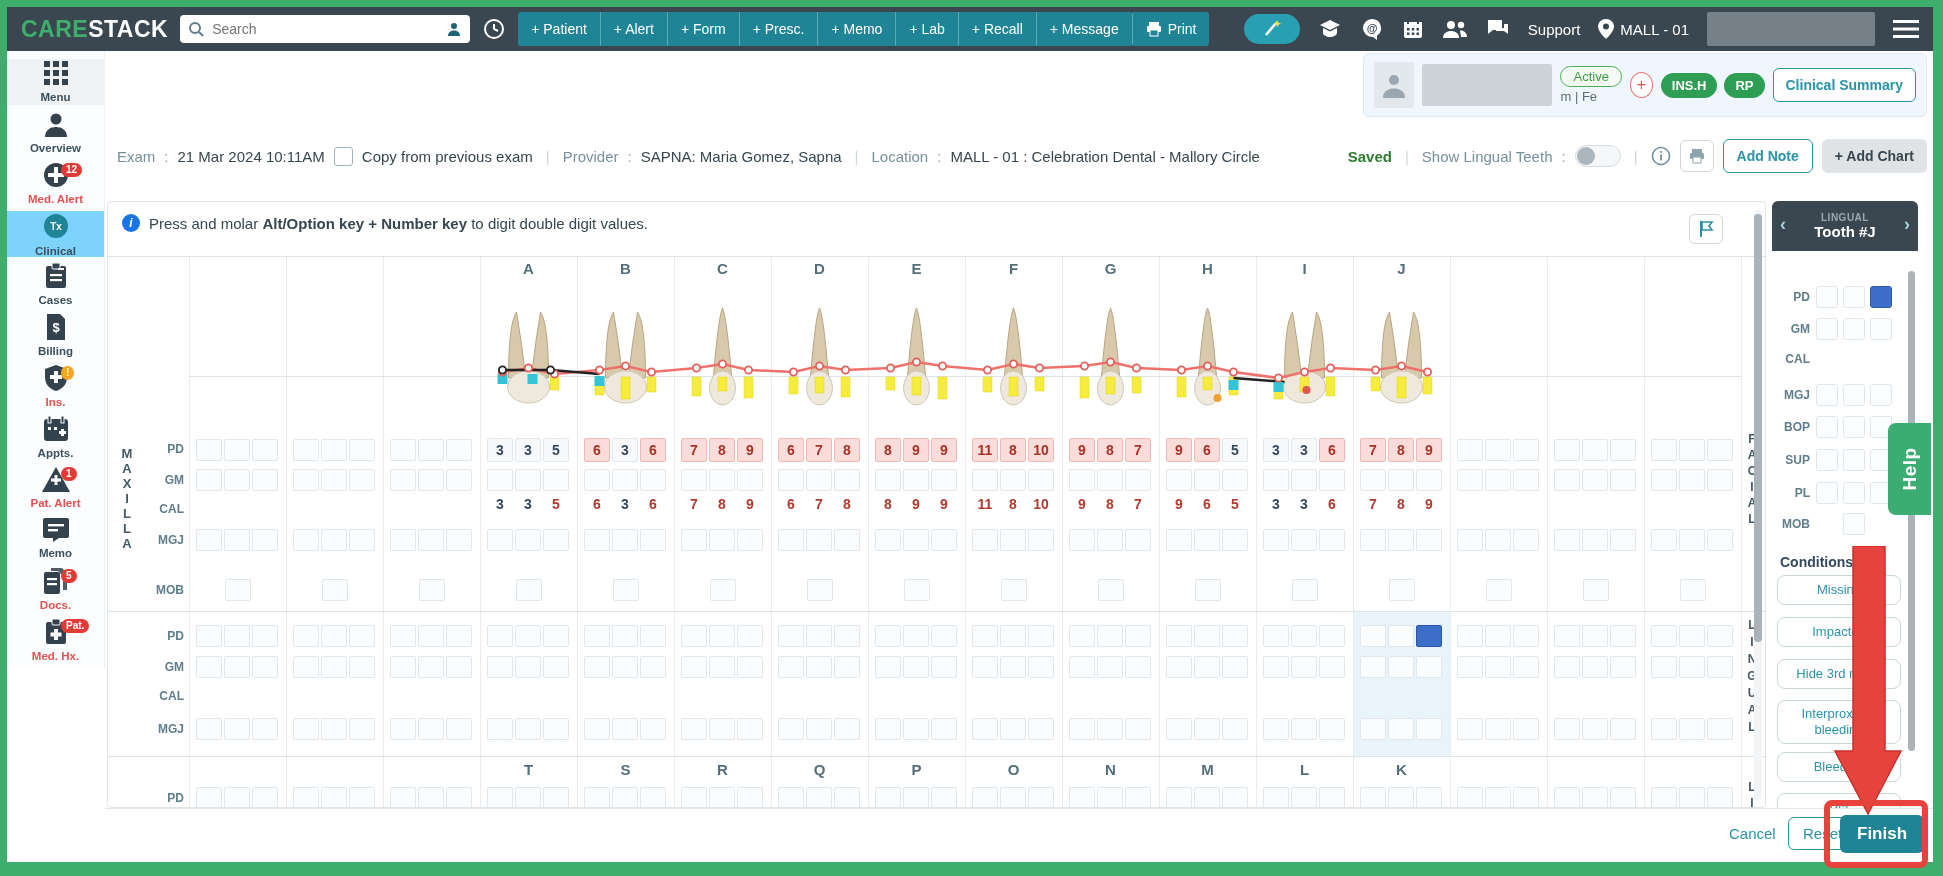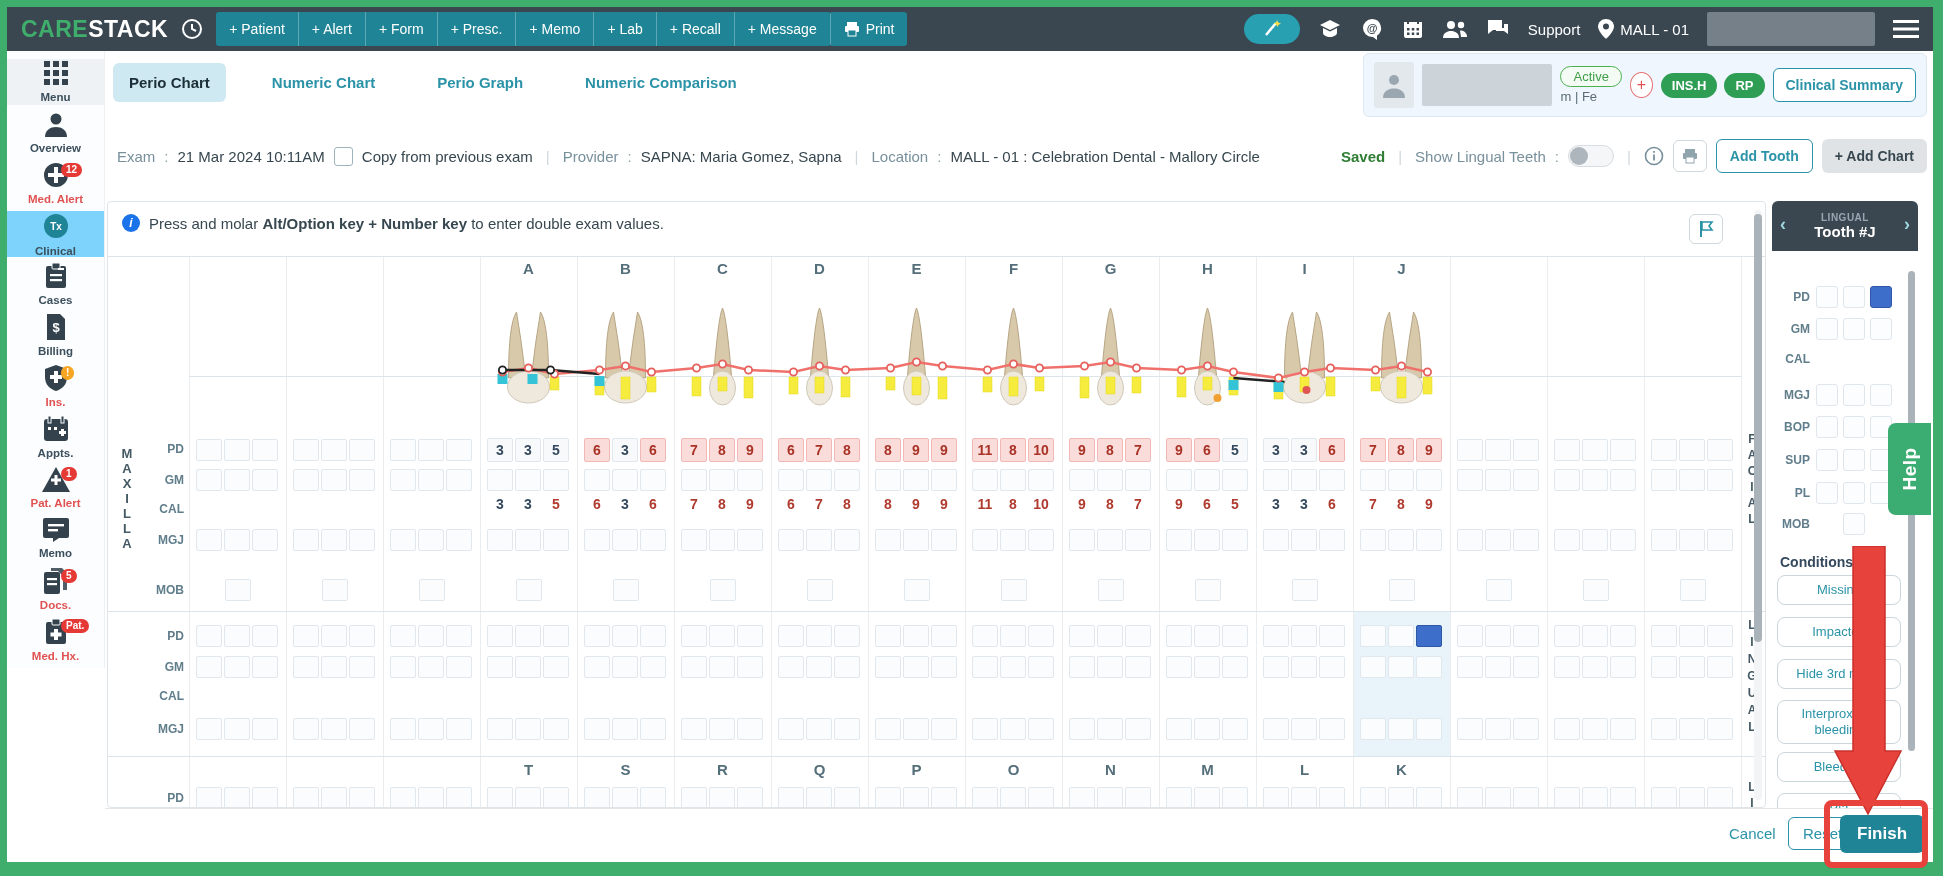--- a/index.html
+++ b/index.html
@@ -118,20 +118,31 @@
 </style>
 </head>
 <body>
 
 <div id="screen">
 <div id="app">
 
   <header id="navbar">
     <div class="logo">
       <span class="logo-g">CARE</span><span class="logo-w">STACK</span>
+    </div>
+    <div class="searchbox">
+      <svg class="nav-icon" width="16" height="16" viewBox="0 0 16 16">
+            <circle cx="7" cy="7" r="5" fill="none" stroke="#607d8b" stroke-width="2"></circle>
+            <line x1="11" y1="11" x2="15" y2="15" stroke="#607d8b" stroke-width="2"></line>
+          </svg>
+      <input placeholder="Search" style="">
+      <svg class="nav-icon" width="16" height="16" viewBox="0 0 16 16">
+            <circle cx="8" cy="5" r="3" fill="#1f6475"></circle>
+            <path d="M2 15c0-4 3-5.5 6-5.5S14 11 14 15z" fill="#1f6475"></path>
+          </svg>
     </div>
     <svg class="nav-icon" width="24" height="24" viewBox="0 0 24 24">
           <circle cx="12" cy="12" r="9" fill="none" stroke="#fff" stroke-width="2"></circle>
           <path d="M12 7v5l4 2" fill="none" stroke="#fff" stroke-width="2"></path>
         </svg>
     <nav id="nav-actions">
           <button class="qa">+ Patient</button>
           <button class="qa">+ Alert</button>
           <button class="qa">+ Form</button>
           <button class="qa">+ Presc.</button>
@@ -319,26 +330,20 @@
               <rect x="10" y="10" width="4" height="11" fill="#fff"></rect>
               <rect x="6.5" y="13.5" width="11" height="4" fill="#fff"></rect>
             </svg></span>
           <span class="sb-badge">Pat.</span>
           <span class="sb-label">Med. Hx.</span>
         </div>
       </aside>
 
   <main id="main">
 
-    <div id="tabs">
-          <div class="tab active">Perio Chart</div>
-          <div class="tab">Numeric Chart</div>
-          <div class="tab">Perio Graph</div>
-          <div class="tab">Numeric Comparison</div>
-        </div>
 
     <div id="patient-card">
       <div class="avatar">
         <svg width="28" height="28" viewBox="0 0 28 28">
               <circle cx="14" cy="9" r="5" fill="#9aa7b0"></circle>
               <path d="M3 27c0-7 5.5-9.5 11-9.5S25 20 25 27z" fill="#9aa7b0"></path>
             </svg>
       </div>
       <div class="pname-block"></div>
       <div class="pcol">
@@ -383,29 +388,29 @@
             <rect x="9.1" y="8.5" width="1.8" height="6" fill="#78909c"></rect>
             <rect x="9.1" y="5" width="1.8" height="1.8" fill="#78909c"></rect>
           </svg>
       <span class="iconbtn">
         <svg width="16" height="16" viewBox="0 0 16 16">
               <rect x="3" y="1" width="10" height="4" fill="#90a4ae"></rect>
               <rect x="1" y="5" width="14" height="6" rx="1" fill="#90a4ae"></rect>
               <rect x="4" y="9" width="8" height="6" fill="#fff" stroke="#90a4ae"></rect>
             </svg>
       </span>
-      <button class="add-note">Add Tooth</button>
+      <button class="add-note">Add Note</button>
       <button class="add-chart">+ Add Chart</button>
     </div>
 
     <div id="chart-card">
       <div id="banner">
         <div class="banner-inner">
           <span class="info-ic">i</span>
-          <span><span>Press and molar </span><b>Alt/Option key + Number key</b><span> to enter double exam values.</span></span>
+          <span><span>Press and molar </span><b>Alt/Option key + Number key</b><span> to digit double digit values.</span></span>
         </div>
         <span id="flag-btn">
           <svg width="16" height="18" viewBox="0 0 16 18">
                 <path d="M3 1v16" stroke="#2b93a7" stroke-width="2"></path>
                 <path d="M4 2h10l-3 4 3 4H4z" fill="none" stroke="#2b93a7" stroke-width="1.6"></path>
               </svg>
         </span>
       </div>
       <div id="grid">
             <div class="vline" style="left: 81px; top: 54px; height: 551px;"></div>

